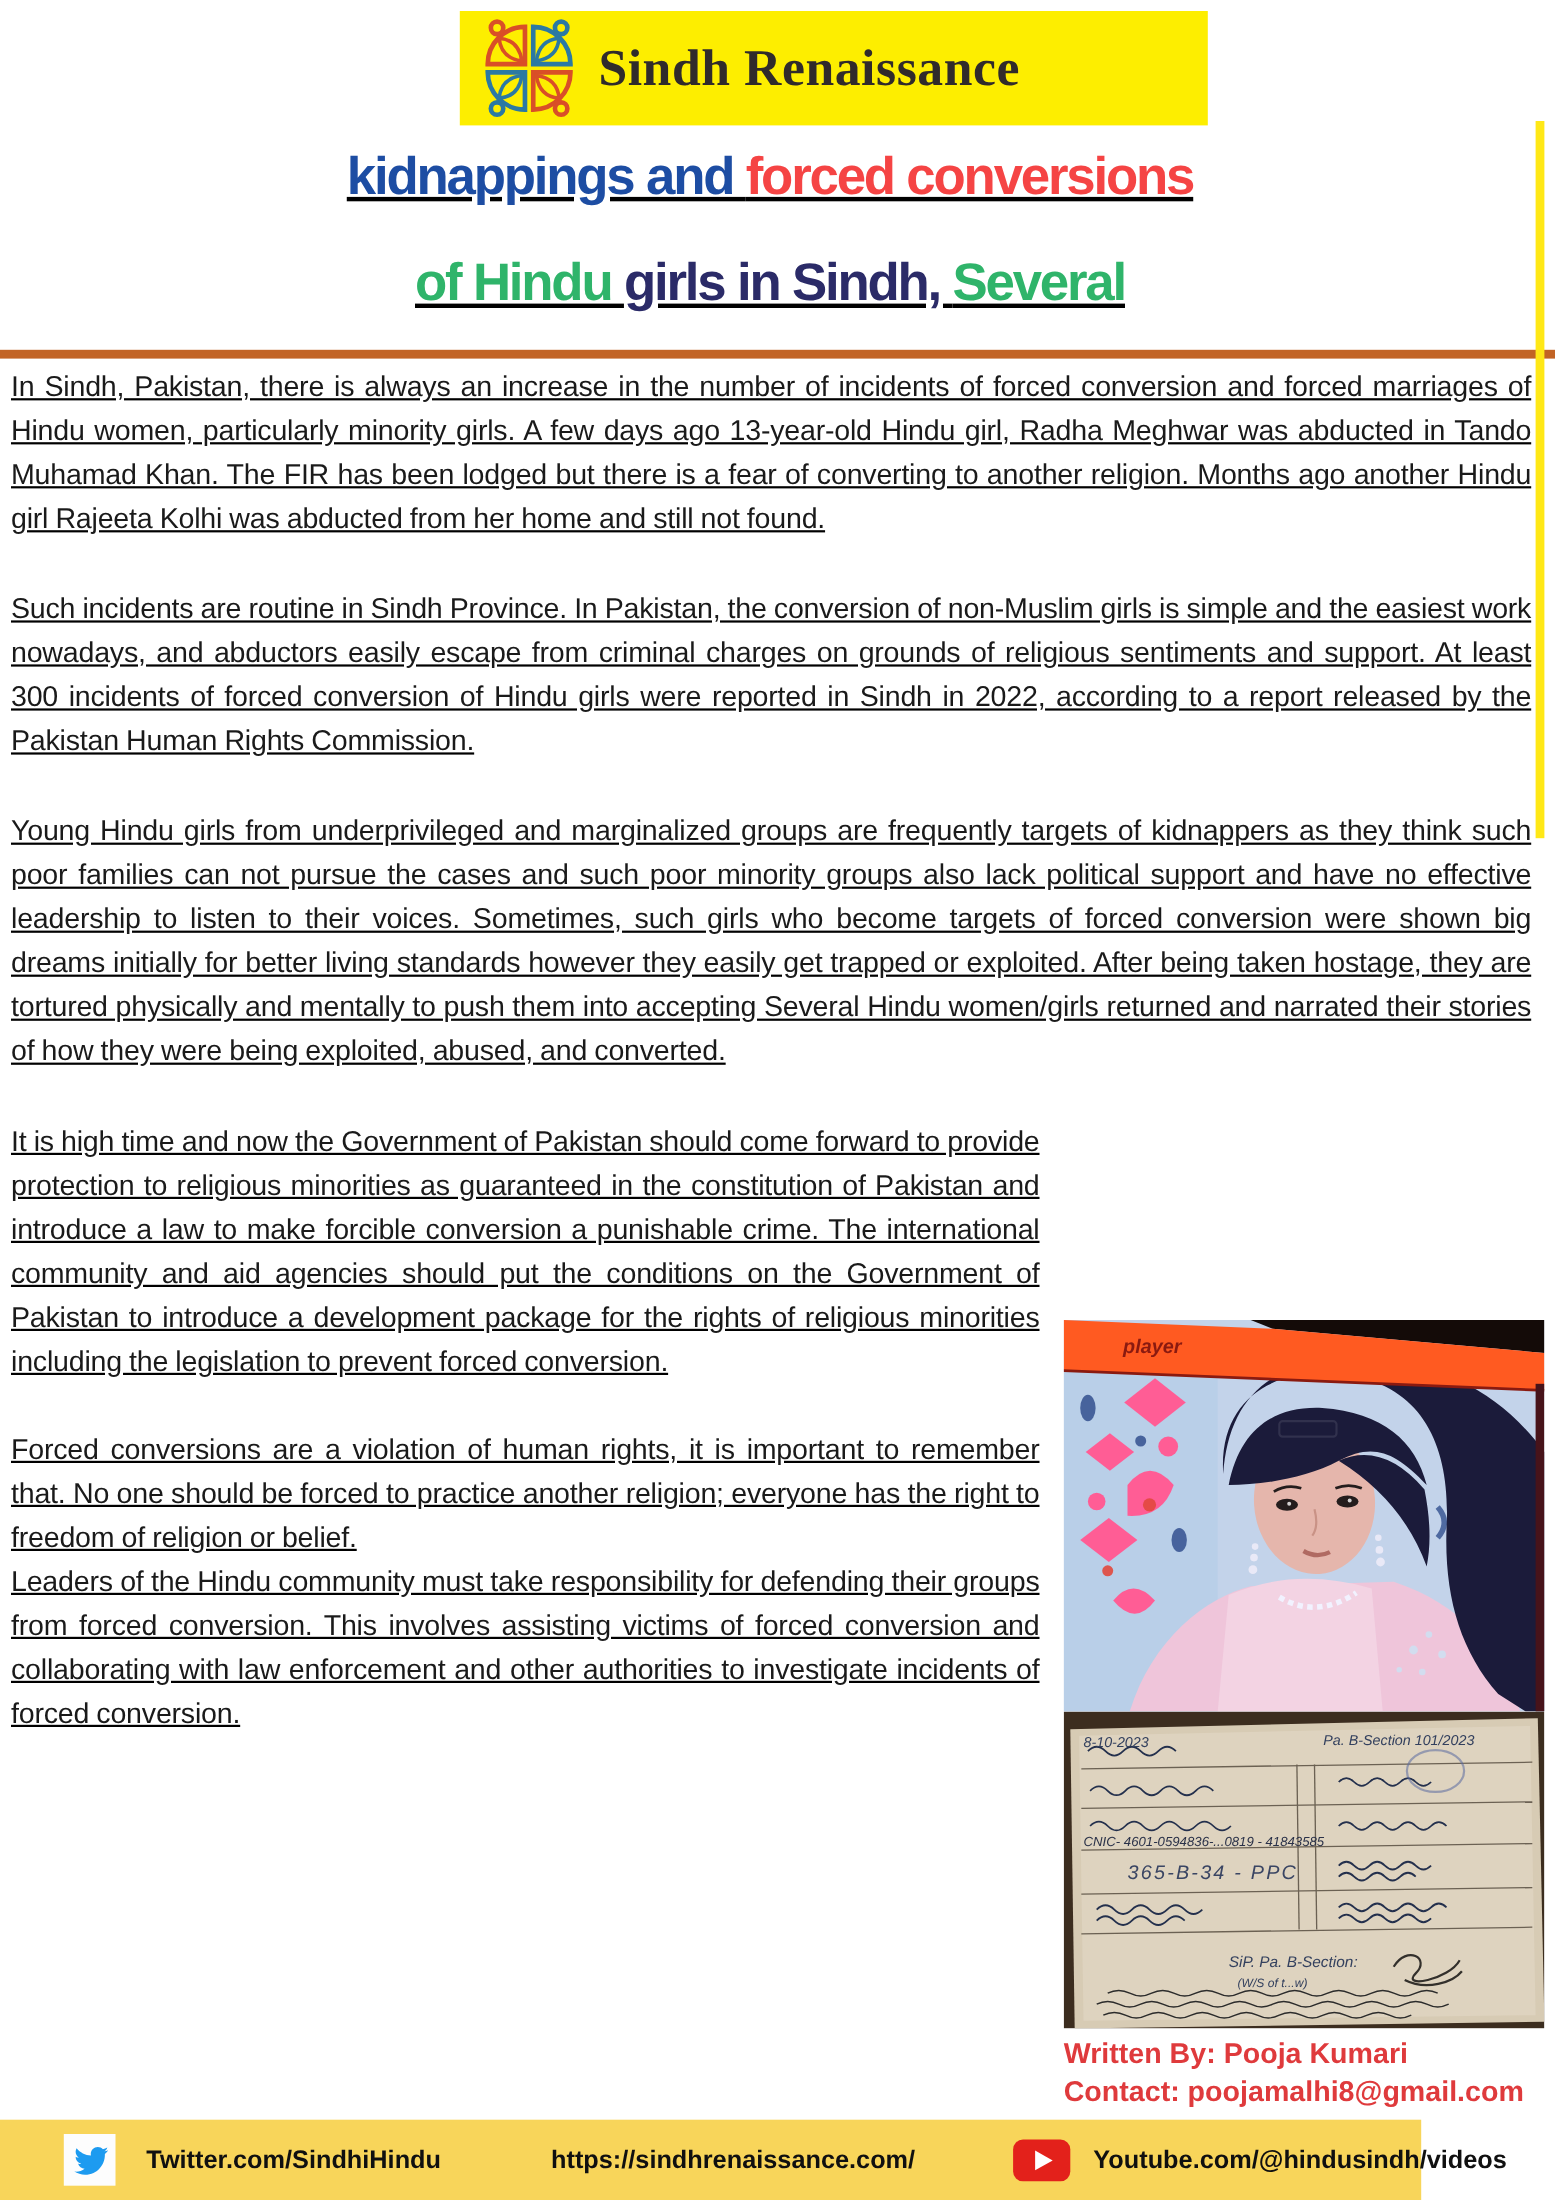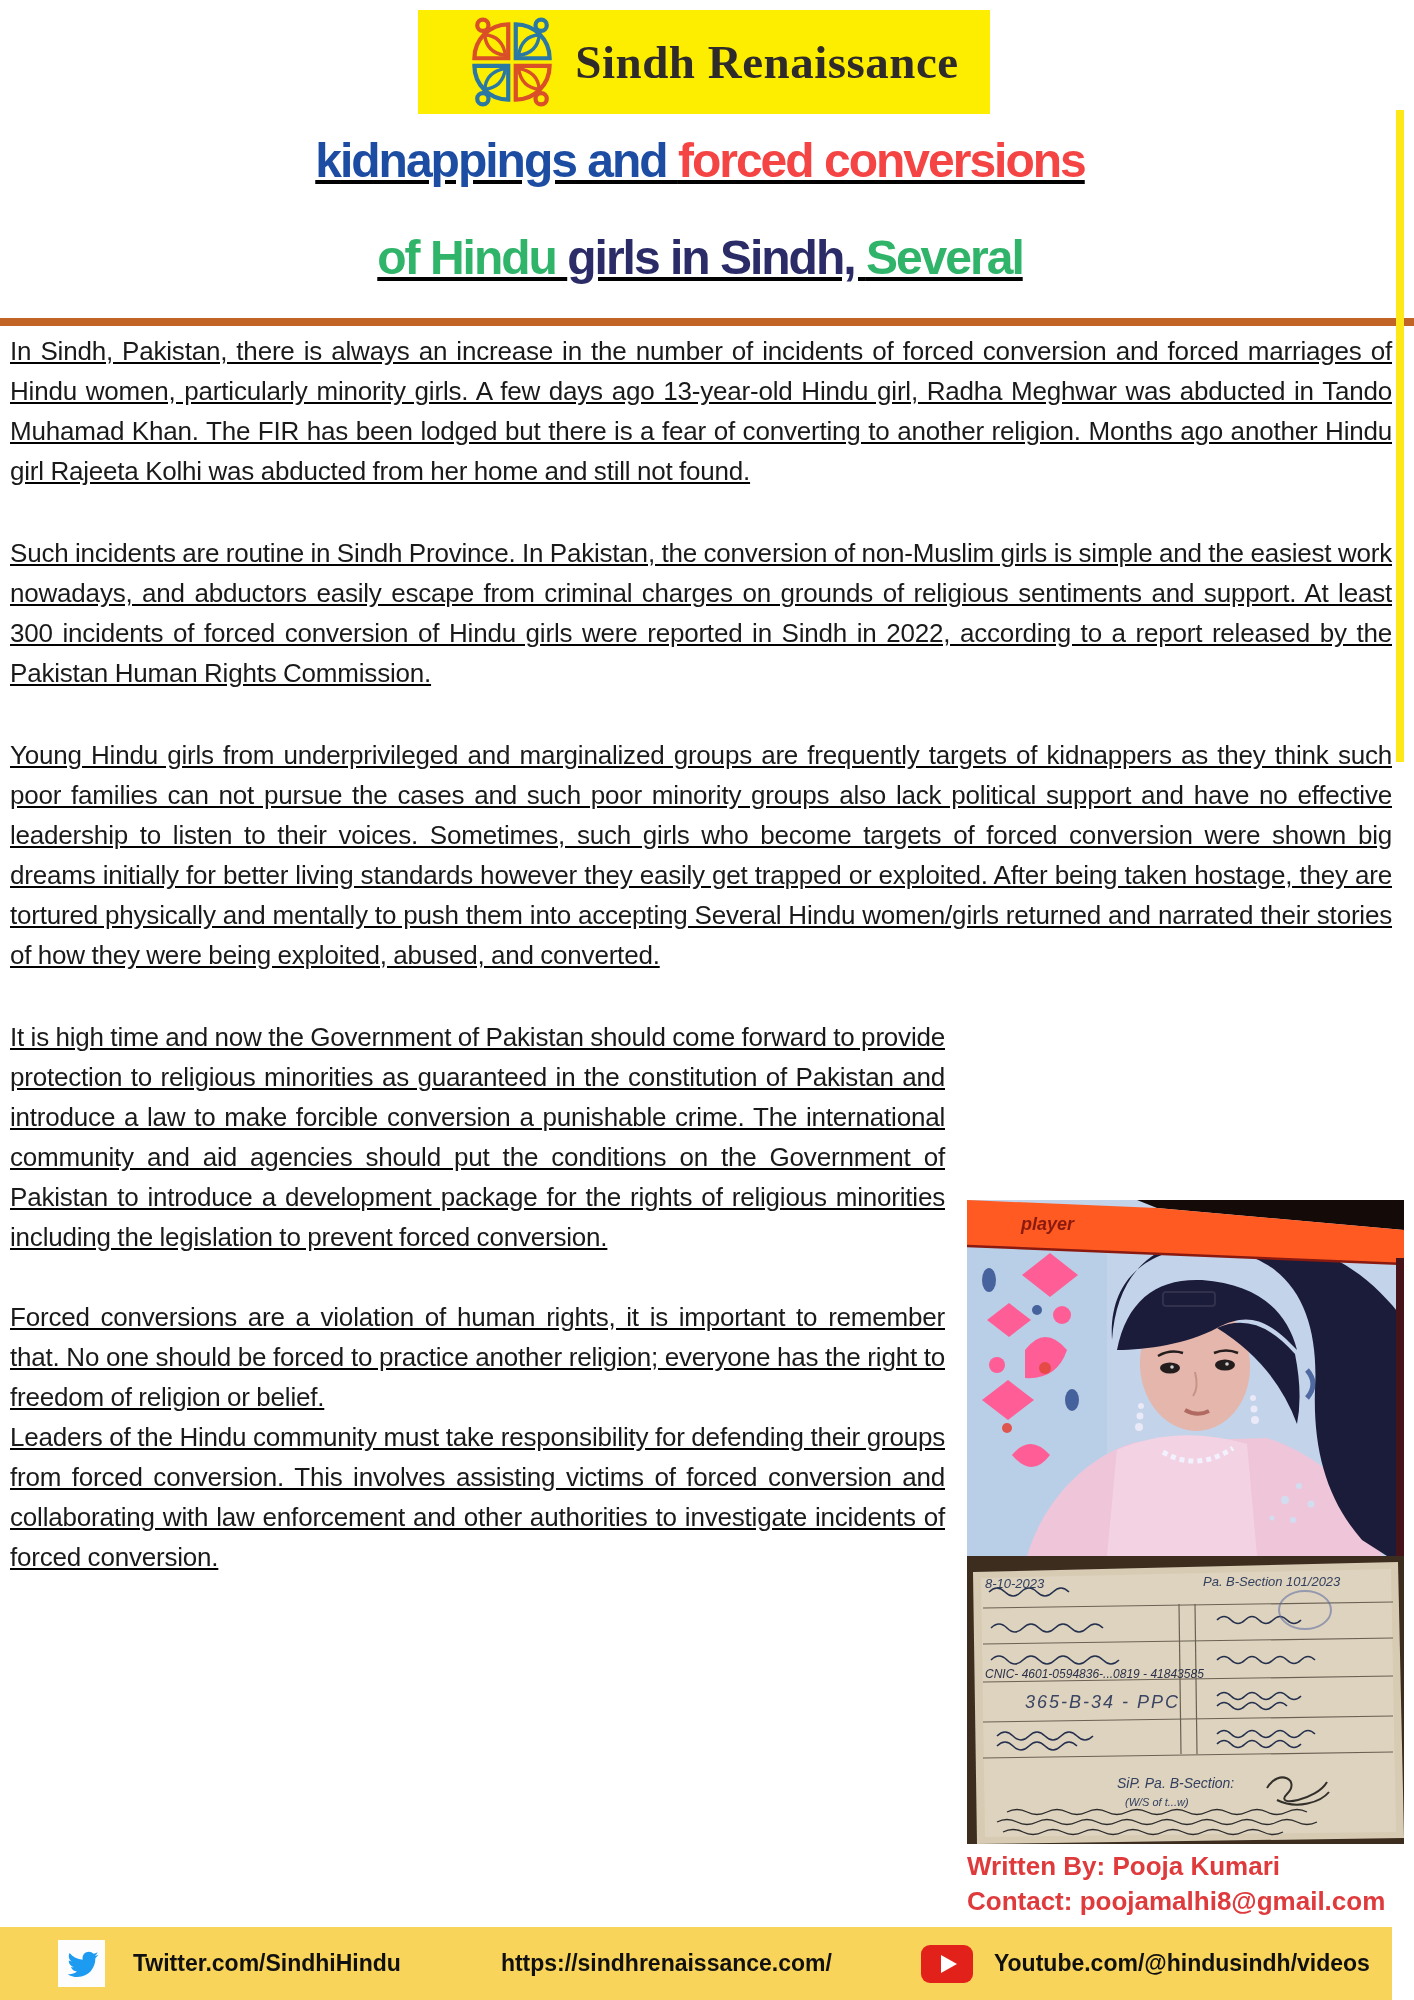--- a/index.html
+++ b/index.html
@@ -4,24 +4,23 @@
 <style>
   * { margin:0; padding:0; box-sizing:border-box; }
   html,body { background:#e8e8e8; }
   .page {
     position:relative; width:1414px; height:2000px; background:#ffffff;
     overflow:hidden; font-family:"Liberation Sans", sans-serif;
     margin:0 auto;
   }
   
   .banner {
-    position:absolute; left:418px; top:10px; width:572px; height:104px;
+    position:absolute; left:418px; top:10px; width:680px; height:104px;
     background:var(--banner_yellow); display:flex; align-items:center;
     padding-left:16px;
-    justify-content:center;
   }
   .logo { width:94px; height:94px; flex:0 0 auto; }
   .brand {
     font-family:"Liberation Serif", serif; font-weight:700;
     font-size:47px; color:var(--brand_dark); margin-left:16px;
     letter-spacing:0.5px; white-space:nowrap;
   }
   
   .title {
     position:absolute; top:112px; left:0; width:1400px; text-align:center;
@@ -46,21 +45,21 @@
   .para.last { margin-bottom:0; }
   
   .media { position:absolute; left:967px; top:1200px; width:437px; }
   .media svg { display:block; }
   .byline {
     margin-top:5px; color:var(--byline_red); font-weight:700;
     font-size:26px; line-height:35px; white-space:nowrap;
   }
   
   .footer {
-    position:absolute; left:0; top:1927px; width:1392px; height:73px;
+    position:absolute; left:0; top:1927px; width:1292px; height:73px;
     background:var(--footer_yellow); display:flex; align-items:center;
   }
   .tw-box {
     width:47px; height:47px; background:#fdfdfd; margin-left:58px;
     display:flex; align-items:center; justify-content:center; flex:0 0 auto;
   }
   .yt-box { margin-left:88px; flex:0 0 auto; display:flex; align-items:center; }
   .f-text { font-weight:700; font-size:23px; color:#101010; white-space:nowrap; }
   .f-twitter { margin-left:28px; }
   .f-site { margin-left:100px; }

